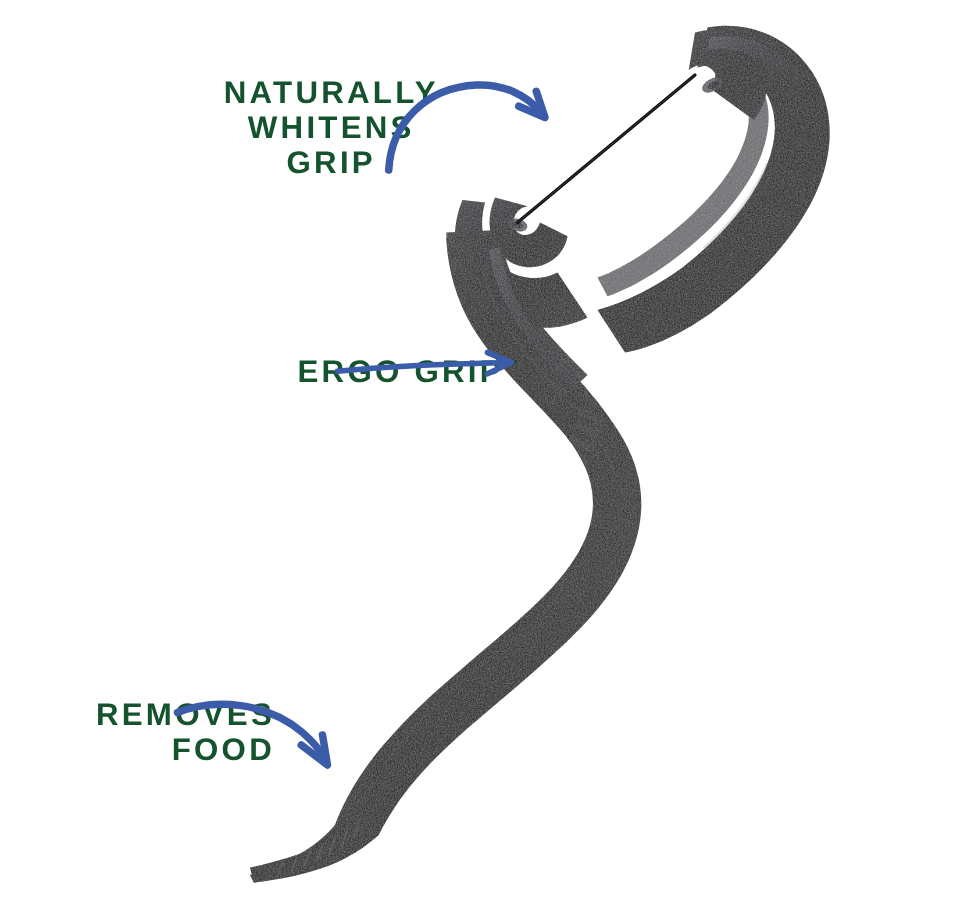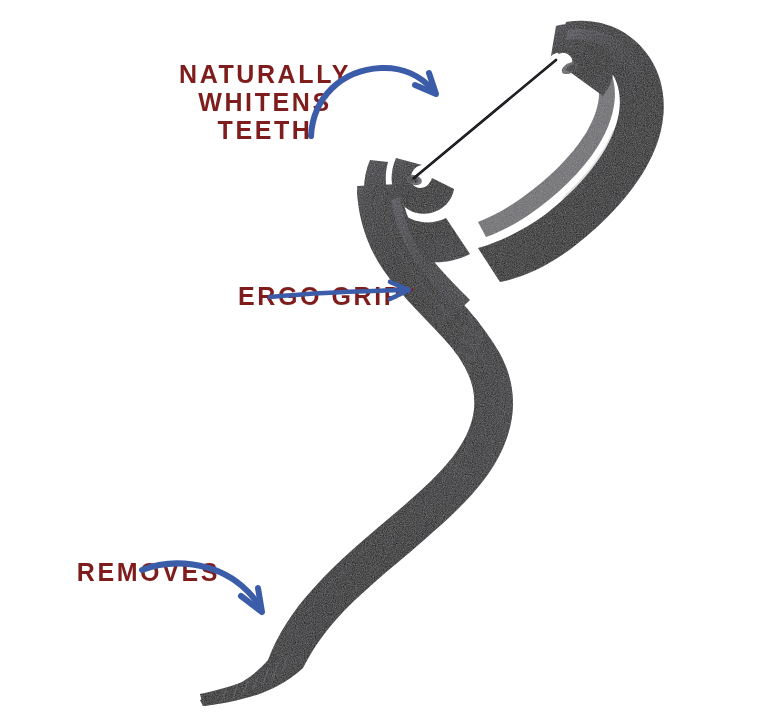--- a/index.html
+++ b/index.html
@@ -25,21 +25,21 @@
     width: 780px;
     height: 720px;
     pointer-events: none;
   }
 
   
   .callout {
     position: absolute;
   }
   .callout-text {
-    color: #7f1d1d;
+    color: #14532d;
     font-family: "Liberation Sans", sans-serif;
     font-weight: bold;
     font-size: 25px;
     line-height: 28px;
     letter-spacing: 2.6px;
     white-space: nowrap;
     margin: 0;
   }
   .tm {
     font-size: 12px;
@@ -280,32 +280,33 @@
     </g>
   </svg>
 
   <div class="callout" id="callout-whitens">
     <svg class="arrow-svg" id="arrow-whitens" width="140" height="80" aria-hidden="true">
       <path d="M 8,78 C 10,40 38,12 78,10 C 100,9 118,18 130,32" fill="none" stroke="#3b5ca8" stroke-width="6" stroke-linecap="round"></path>
       <path d="M 112,27 L 133,36 L 126,15" fill="none" stroke="#3b5ca8" stroke-width="6" stroke-linecap="round" stroke-linejoin="round"></path>
     </svg>
     <p class="callout-text">NATURALLY</p>
     <p class="callout-text">WHITENS</p>
-    <p class="callout-text">TEETH</p>
+    <p class="callout-text">GRIP</p>
   </div>
 
   <div class="callout" id="callout-ergo">
     <svg class="arrow-svg" id="arrow-ergo" width="150" height="30" aria-hidden="true">
       <path d="M 4,17 C 45,13 95,11 140,10" fill="none" stroke="#3b5ca8" stroke-width="4.6" stroke-linecap="round"></path>
       <path d="M 124,2 L 143,10 L 124,19" fill="none" stroke="#3b5ca8" stroke-width="4.6" stroke-linecap="round" stroke-linejoin="round"></path>
     </svg>
     <p class="callout-text"><span>ERGO GRIP</span><span class="tm">™</span></p>
   </div>
 
   <div class="callout" id="callout-removes">
     <svg class="arrow-svg" id="arrow-removes" width="130" height="70" aria-hidden="true">
       <path d="M 4,18 C 34,6 76,10 104,34 C 112,41 118,48 122,55" fill="none" stroke="#3b5ca8" stroke-width="6" stroke-linecap="round"></path>
       <path d="M 103,44 L 124,60 L 120,36" fill="none" stroke="#3b5ca8" stroke-width="6" stroke-linecap="round" stroke-linejoin="round"></path>
     </svg>
     <p class="callout-text">REMOVES</p>
+    <p class="callout-text">FOOD</p>
   </div>
 
 </div>
 
 </body></html>

